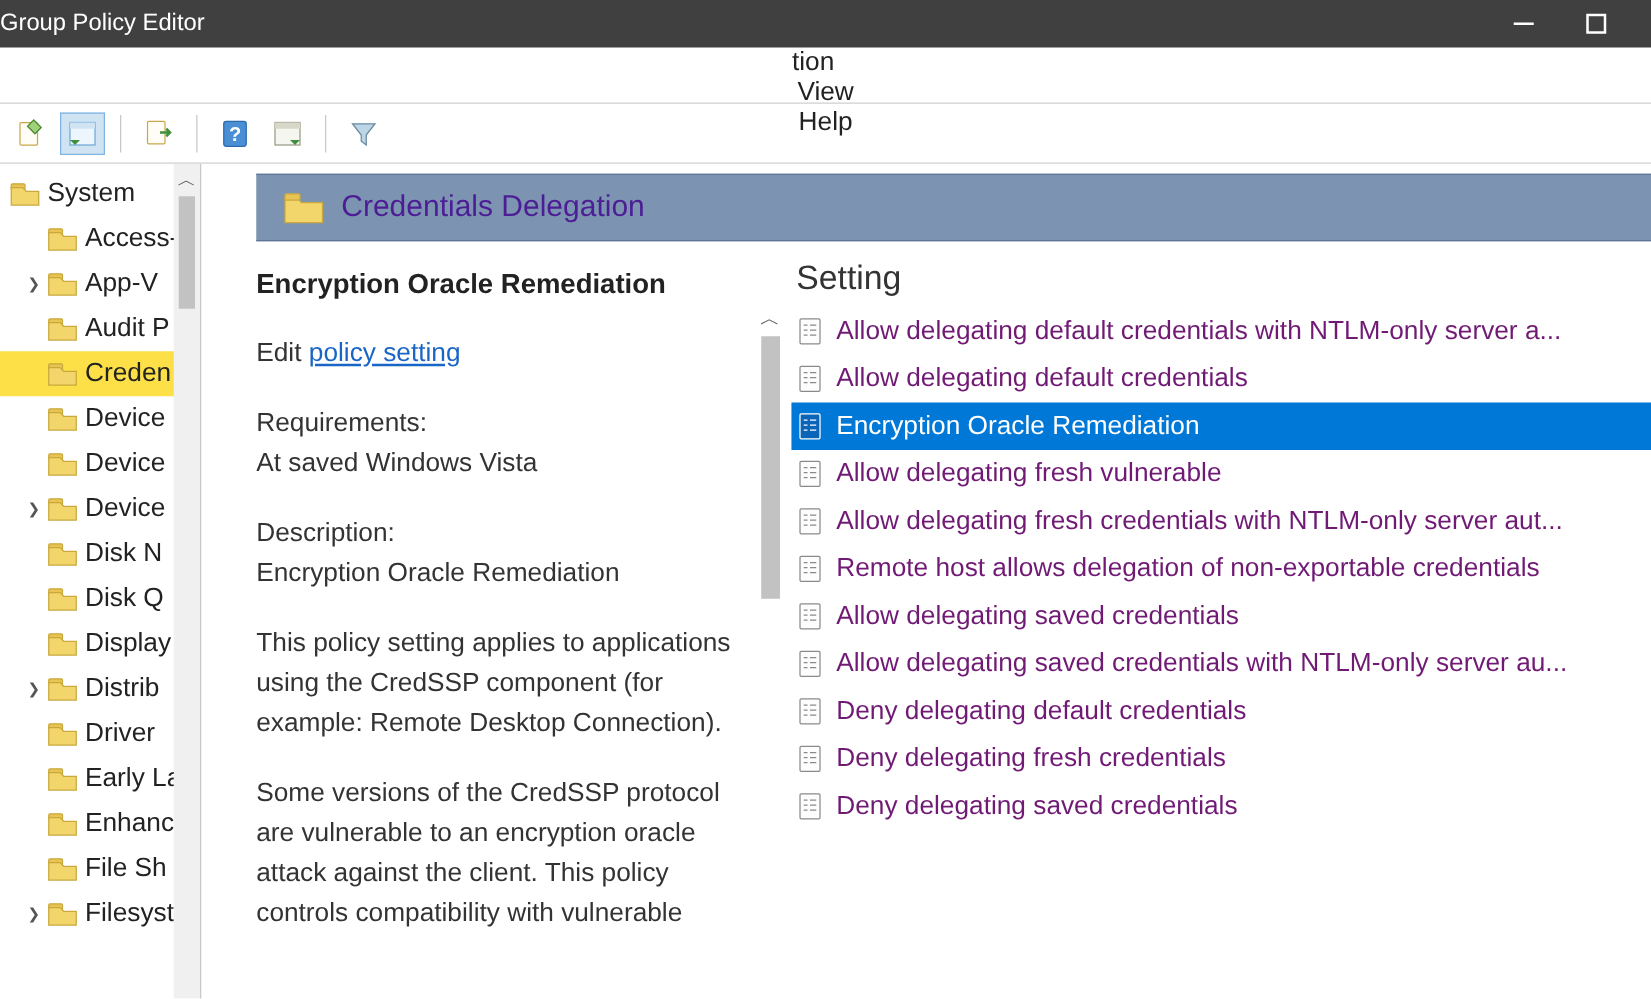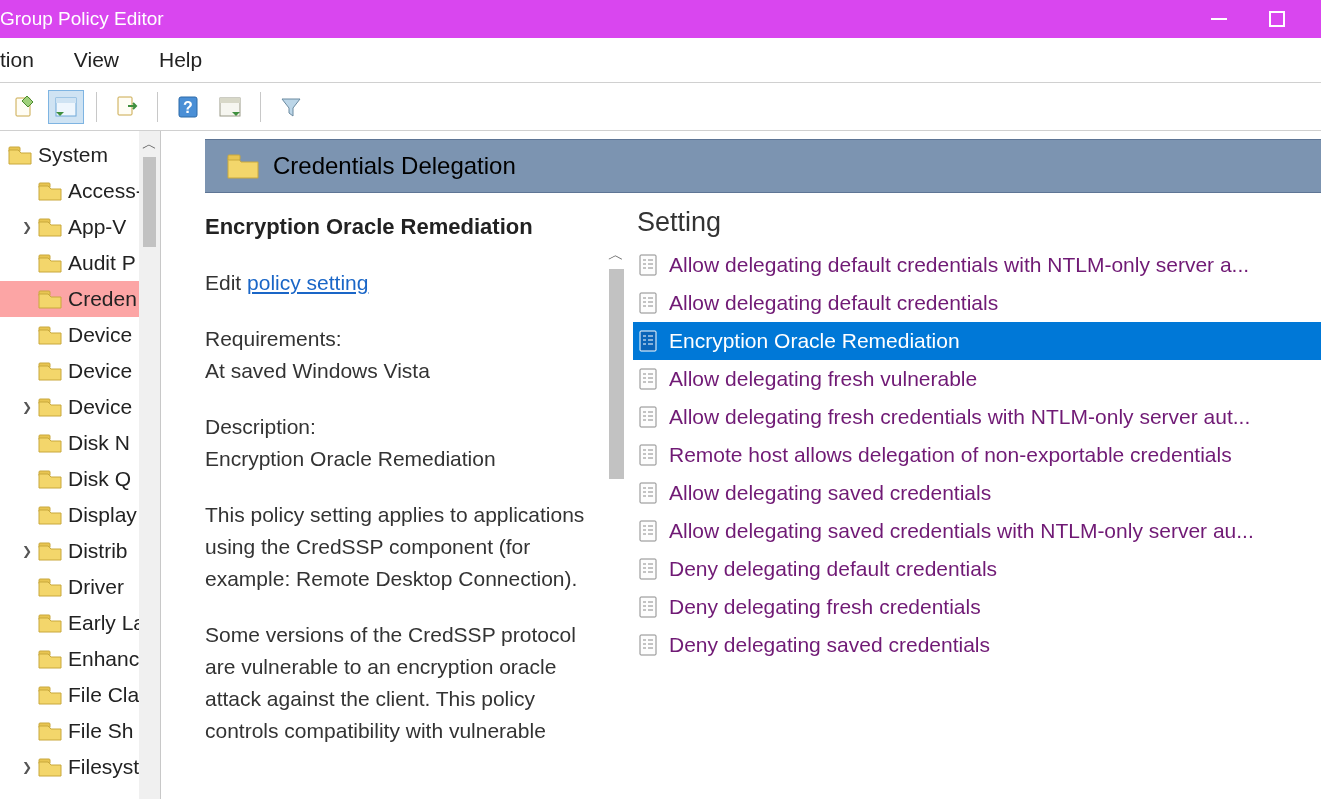--- a/index.html
+++ b/index.html
@@ -9,21 +9,21 @@
     background: #fff;
     width: 1321px;
     height: 799px;
     overflow: hidden;
     display: flex;
     flex-direction: column;
   }
 
   
   .titlebar {
-    background: #d946ef;
+    background: #404040;
     color: #fff;
     height: 38px;
     display: flex;
     align-items: center;
     padding-left: 0;
     font-size: 19px;
     font-weight: 400;
   }
   .titlebar .title { flex: 1; padding-left: 0px; }
   .titlebar .win-controls { display: flex; gap: 30px; padding-right: 30px; }
@@ -37,20 +37,21 @@
 
   
   .menubar {
     height: 45px;
     display: flex;
     align-items: center;
     padding-left: 0;
     font-size: 21px;
     color: #222;
     border-bottom: 1px solid #d0d0d0;
+    flex-direction: column;
   }
   .menubar .menu-item { padding: 0 20px; cursor: default; }
 
   
   .toolbar {
     height: 48px;
     display: flex;
     align-items: center;
     padding-left: 6px;
     border-bottom: 1px solid #d0d0d0;
@@ -118,21 +119,21 @@
     font-size: 14px;
     display: inline-flex;
     justify-content: center;
   }
   .tree-row .folder-icon {
     width: 28px;
     display: inline-flex;
     justify-content: center;
   }
   .tree-row .label { padding-left: 4px; }
-  .tree-row.selected { background: #fca5a5; }
+  .tree-row.selected { background: #fde047; }
 
   
   .content {
     flex: 1;
     display: flex;
     flex-direction: column;
     overflow: hidden;
   }
   .content-gap {
     height: 8px;
@@ -144,21 +145,21 @@
     display: flex;
     align-items: center;
     padding-left: 18px;
     border-top: 1px solid #5e7595;
     border-bottom: 1px solid #5e7595;
     margin-left: 44px;
   }
   .content-header .folder-big { width: 40px; display:flex; justify-content:center;}
   .content-header .header-title {
     font-size: 24px;
-    color: #000000;
+    color: #4c1d95;
     padding-left: 10px;
   }
 
   .content-body {
     flex:1;
     display:flex;
     overflow:hidden;
     margin-left: 44px;
   }
 
@@ -450,31 +451,20 @@
         <div class="tree-row level1">
           <span class="expander"></span>
           <span style="width:0px;display:inline-block"></span>
           <span class="folder-icon">
             <svg width="26" height="22">
               <rect x="2" y="3" width="11" height="5" rx="1" fill="#e8c552" stroke="#c9a83c"></rect>
               <path d="M2 6 h9 l3 3 h10 v11 h-22 z" fill="#f3d66b" stroke="#c9a83c"></path>
             </svg>
           </span>
           <span class="label">Enhanc</span>
-        </div>
-        <div class="tree-row level1">
-          <span class="expander"></span>
-          <span style="width:0px;display:inline-block"></span>
-          <span class="folder-icon">
-            <svg width="26" height="22">
-              <rect x="2" y="3" width="11" height="5" rx="1" fill="#e8c552" stroke="#c9a83c"></rect>
-              <path d="M2 6 h9 l3 3 h10 v11 h-22 z" fill="#f3d66b" stroke="#c9a83c"></path>
-            </svg>
-          </span>
-          <span class="label">File Cla</span>
         </div>
         <div class="tree-row level1">
           <span class="expander"></span>
           <span style="width:0px;display:inline-block"></span>
           <span class="folder-icon">
             <svg width="26" height="22">
               <rect x="2" y="3" width="11" height="5" rx="1" fill="#e8c552" stroke="#c9a83c"></rect>
               <path d="M2 6 h9 l3 3 h10 v11 h-22 z" fill="#f3d66b" stroke="#c9a83c"></path>
             </svg>
           </span>

